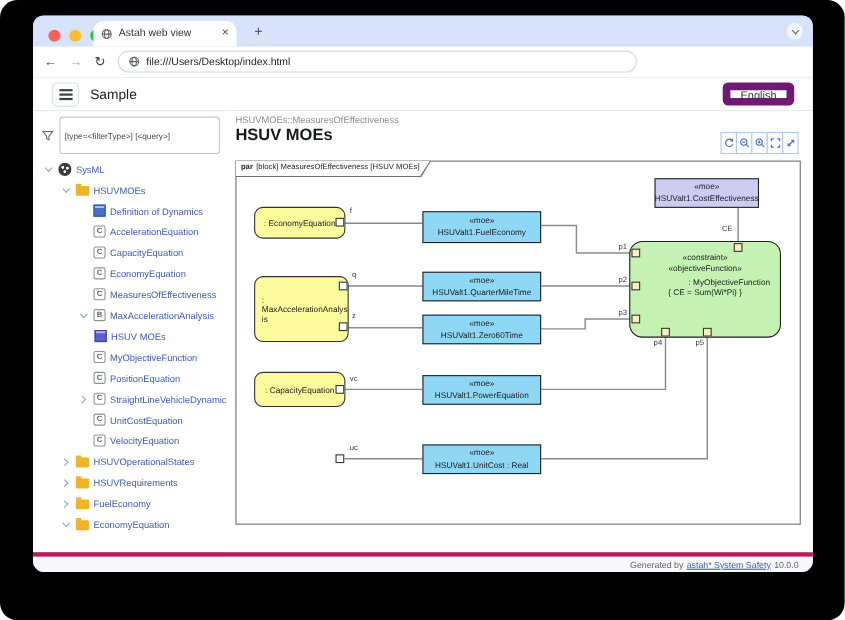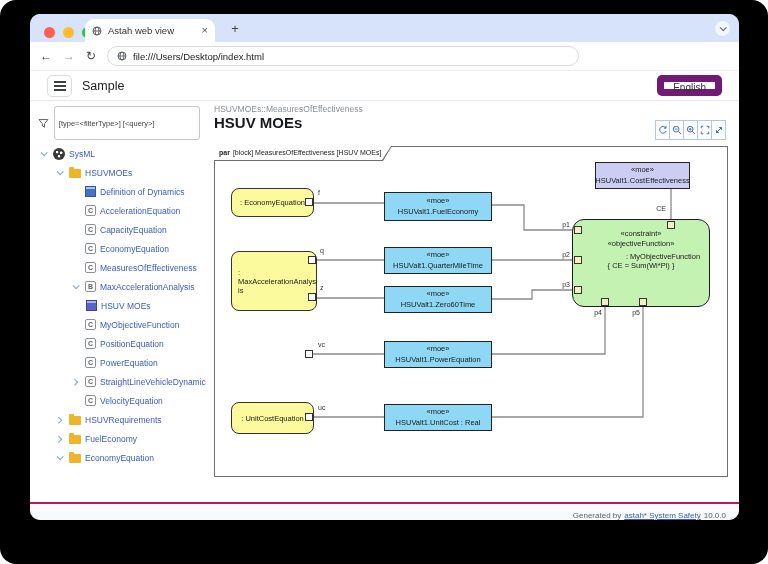--- a/index.html
+++ b/index.html
@@ -71,21 +71,21 @@
   .ybox.tall .wrap { width:78px; overflow-wrap:break-word; line-height:1.2; }
   .bbox { background:#8ed8f6; border:1.3px solid #222; font-size:7.5px; display:flex; flex-direction:column; align-items:center; justify-content:center; line-height:1.35; text-align:center; }
   .pbox { background:#cdcdf4; border:1.3px solid #222; font-size:7.5px; display:flex; flex-direction:column; align-items:center; justify-content:center; line-height:1.35; text-align:center; }
   .gbox { background:#c4f2b3; border:1.5px solid #1f1f1f; border-radius:12px; font-size:7.5px; text-align:center; padding-top:9px; line-height:1.3; }
   .gbox .nm { margin-top:3px;padding-left:44px; }
   .port { position:absolute; width:8px; height:8px; background:#fff; border:1.2px solid #333; }
   .gport { background:#f6efc4; }
   .plabel { position:absolute; font-size:7px; color:#333; white-space:nowrap; }
   .plabel.r { text-align:right; }
 
-  .footer { height:18px; flex:0 0 auto; background:#f7f9fa; border-top:2px solid #be185d; display:flex; align-items:flex-end; justify-content:flex-end; gap:3px; padding-right:13px; font-size:8px; color:#5f6368; }
+  .footer { height:18px; flex:0 0 auto; background:#f7f9fa; border-top:4px solid #be185d; display:flex; align-items:center; justify-content:flex-end; gap:3px; padding-right:13px; font-size:8px; color:#5f6368; }
   .footer a { color:#3b5bbf; text-decoration:underline; }
 </style>
 </head>
 <body>
 
 <div class="screen">
   <div class="window">
 
     <div class="tabstrip">
       <div class="lights">
@@ -197,35 +197,42 @@
           <span class="chev"></span>
           <span class="ico ico-letter">C</span>
           <span class="tlink">MyObjectiveFunction</span>
         </div>
         <div class="trow lvl2">
           <span class="chev"></span>
           <span class="ico ico-letter">C</span>
           <span class="tlink">PositionEquation</span>
         </div>
         <div class="trow lvl2">
-          <span class="chev"></span>
-          <span class="ico ico-letter">C</span>
-          <span class="tlink">PowerEquation</span>
-        </div>
-        <div class="trow lvl2">
           <span class="chev col">
               <i></i>
             </span>
           <span class="ico ico-letter">C</span>
           <span class="tlink">StraightLineVehicleDynamics</span>
         </div>
         <div class="trow lvl2">
           <span class="chev"></span>
           <span class="ico ico-letter">C</span>
+          <span class="tlink">UnitCostEquation</span>
+        </div>
+        <div class="trow lvl2">
+          <span class="chev"></span>
+          <span class="ico ico-letter">C</span>
           <span class="tlink">VelocityEquation</span>
+        </div>
+        <div class="trow lvl1">
+          <span class="chev col">
+              <i></i>
+            </span>
+          <span class="ico ico-folder"></span>
+          <span class="tlink">HSUVOperationalStates</span>
         </div>
         <div class="trow lvl1">
           <span class="chev col">
               <i></i>
             </span>
           <span class="ico ico-folder"></span>
           <span class="tlink">HSUVRequirements</span>
         </div>
         <div class="trow lvl1">
           <span class="chev col">
@@ -312,26 +319,26 @@
           <div class="plabel" style="left:103px; top:42px;">f</div>
 
           <div class="node ybox tall" style="left:16px; top:104px; width:86px; height:60px;">
             <span class="wrap">: MaxAccelerationAnalysis</span>
           </div>
           <div class="port" style="left:93px; top:109px;"></div>
           <div class="plabel" style="left:105px; top:100px;">q</div>
           <div class="port" style="left:93px; top:146px;"></div>
           <div class="plabel" style="left:105px; top:137px;">z</div>
 
+          <div class="node ybox" style="left:16px; top:191px; width:83px; height:32px;">
+            <span>: CapacityEquation</span>
+          </div>
           <div class="port" style="left:90px; top:203px;"></div>
           <div class="plabel" style="left:103px; top:194px;">vc</div>
 
-          <div class="node ybox" style="left:16px; top:255px; width:83px; height:32px;">
-            <span>: UnitCostEquation</span>
-          </div>
           <div class="port" style="left:90px; top:266px;"></div>
           <div class="plabel" style="left:103px; top:257px;">uc</div>
 
           <div class="node bbox" style="left:169px; top:45px; width:108px; height:29px;">
             <div>«moe»</div>
             <div>HSUValt1.FuelEconomy</div>
           </div>
           <div class="node bbox" style="left:169px; top:100px; width:108px; height:27px;">
             <div>«moe»</div>
             <div>HSUValt1.QuarterMileTime</div>

